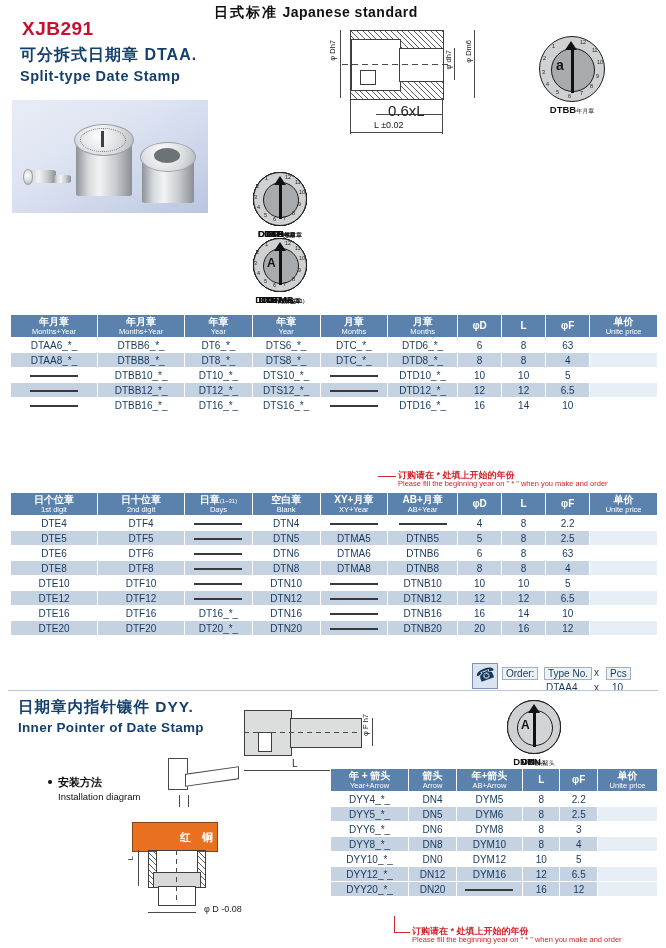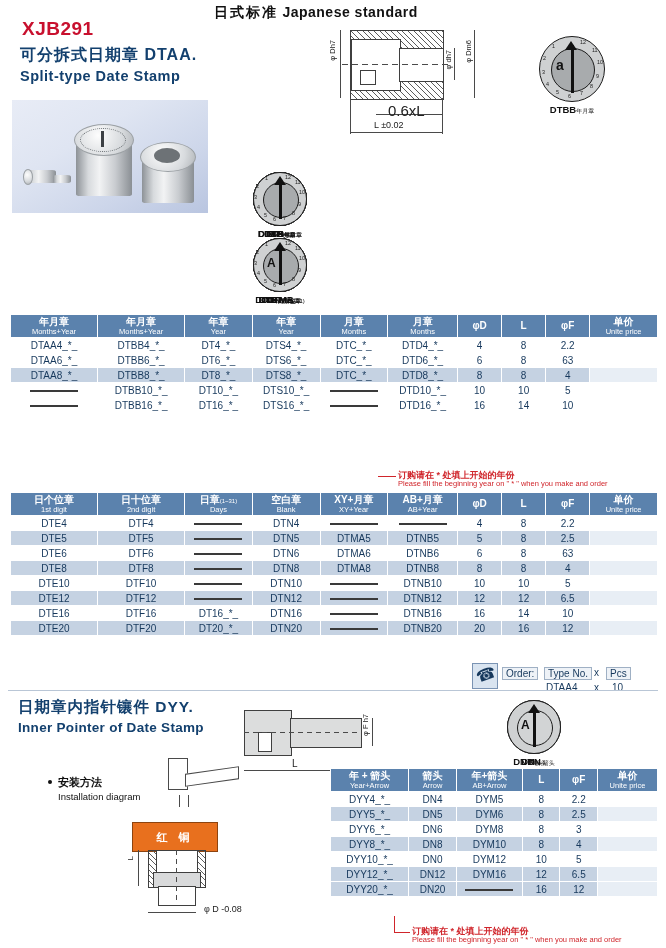--- a/index.html
+++ b/index.html
@@ -89,21 +89,21 @@
   #order-box .x{position:absolute;font-size:10px;color:#16385c;}
   #order-box .v{position:absolute;font-size:10px;color:#16385c;}
 
   
   #dyy-cn{left:18px;top:697px;font-size:15.5px;font-weight:bold;color:#13406e;letter-spacing:1px;}
   #dyy-en{left:18px;top:720px;font-size:13.5px;font-weight:bold;color:#13406e;letter-spacing:.3px;}
   #inst-cn{left:58px;top:775px;font-size:11px;font-weight:bold;color:#111;}
   #inst-en{left:58px;top:791px;font-size:9.5px;color:#111;}
   #inst-dot{left:48px;top:780px;width:4px;height:4px;border-radius:50%;background:#111;}
   #copper{left:132px;top:822px;width:84px;height:28px;background:#e8701e;border:1px solid #8c4410;}
-  #copper span{display:block;text-align:center;line-height:28px;font-size:11px;font-weight:bold;color:#ffffff;letter-spacing:4px;}
+  #copper span{display:block;text-align:right;line-height:28px;font-size:11px;font-weight:bold;color:#ffffff;letter-spacing:4px;}
   .hammer{position:absolute;background:#ffffff;border:1.4px solid #4a4a4a;}
   .arrow-down{position:absolute;width:0;height:0;border-left:9px solid transparent;
     border-right:9px solid transparent;border-top:11px solid #ffffff;}
   .divider{position:absolute;background:#b9c6d6;height:1px;}
 </style>
 </head>
 <body>
 
 <div class="abs" id="code-title">XJB291</div>
 <div class="abs" id="cn-title">可分拆式日期章 DTAA.</div>
@@ -401,32 +401,20 @@
         <th style="width: 60px;"><span>月章</span><span class="en">Months</span></th>
         <th style="width: 62px;"><span>月章</span><span class="en">Months</span></th>
         <th style="width: 38px;"><span>φD</span></th>
         <th style="width: 38px;"><span>L</span></th>
         <th style="width: 38px;"><span>φF</span></th>
         <th style="width: 60px;"><span>单价</span><span class="en">Unite price</span></th>
       </tr>
     </thead>
   <tbody>
       <tr class="odd">
-        <td>DTAA4_*_</td>
-        <td>DTBB4_*_</td>
-        <td>DT4_*_</td>
-        <td>DTS4_*_</td>
-        <td>DTC_*_</td>
-        <td>DTD4_*_</td>
-        <td>4</td>
-        <td>8</td>
-        <td>2.2</td>
-        <td class="price"></td>
-      </tr>
-      <tr class="odd">
         <td>DTAA6_*_</td>
         <td>DTBB6_*_</td>
         <td>DT6_*_</td>
         <td>DTS6_*_</td>
         <td>DTC_*_</td>
         <td>DTD6_*_</td>
         <td>6</td>
         <td>8</td>
         <td>63</td>
         <td class="price"></td>
@@ -446,20 +434,32 @@
       <tr class="odd">
         <td class=" blank"><span></span></td>
         <td>DTBB10_*_</td>
         <td>DT10_*_</td>
         <td>DTS10_*_</td>
         <td class=" blank"><span></span></td>
         <td>DTD10_*_</td>
         <td>10</td>
         <td>10</td>
         <td>5</td>
+        <td class="price"></td>
+      </tr>
+      <tr class="even">
+        <td class=" blank"><span></span></td>
+        <td>DTBB12_*_</td>
+        <td>DT12_*_</td>
+        <td>DTS12_*_</td>
+        <td class=" blank"><span></span></td>
+        <td>DTD12_*_</td>
+        <td>12</td>
+        <td>12</td>
+        <td>6.5</td>
         <td class="price"></td>
       </tr>
       <tr class="odd">
         <td class=" blank"><span></span></td>
         <td>DTBB16_*_</td>
         <td>DT16_*_</td>
         <td>DTS16_*_</td>
         <td class=" blank"><span></span></td>
         <td>DTD16_*_</td>
         <td>16</td>

